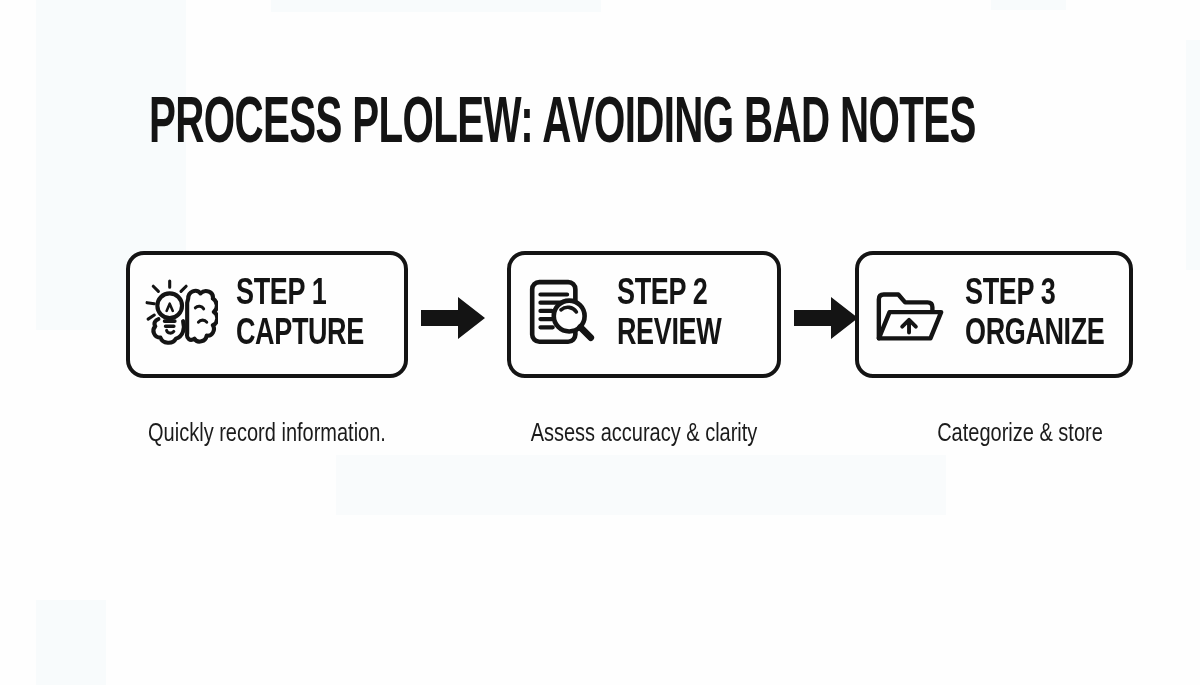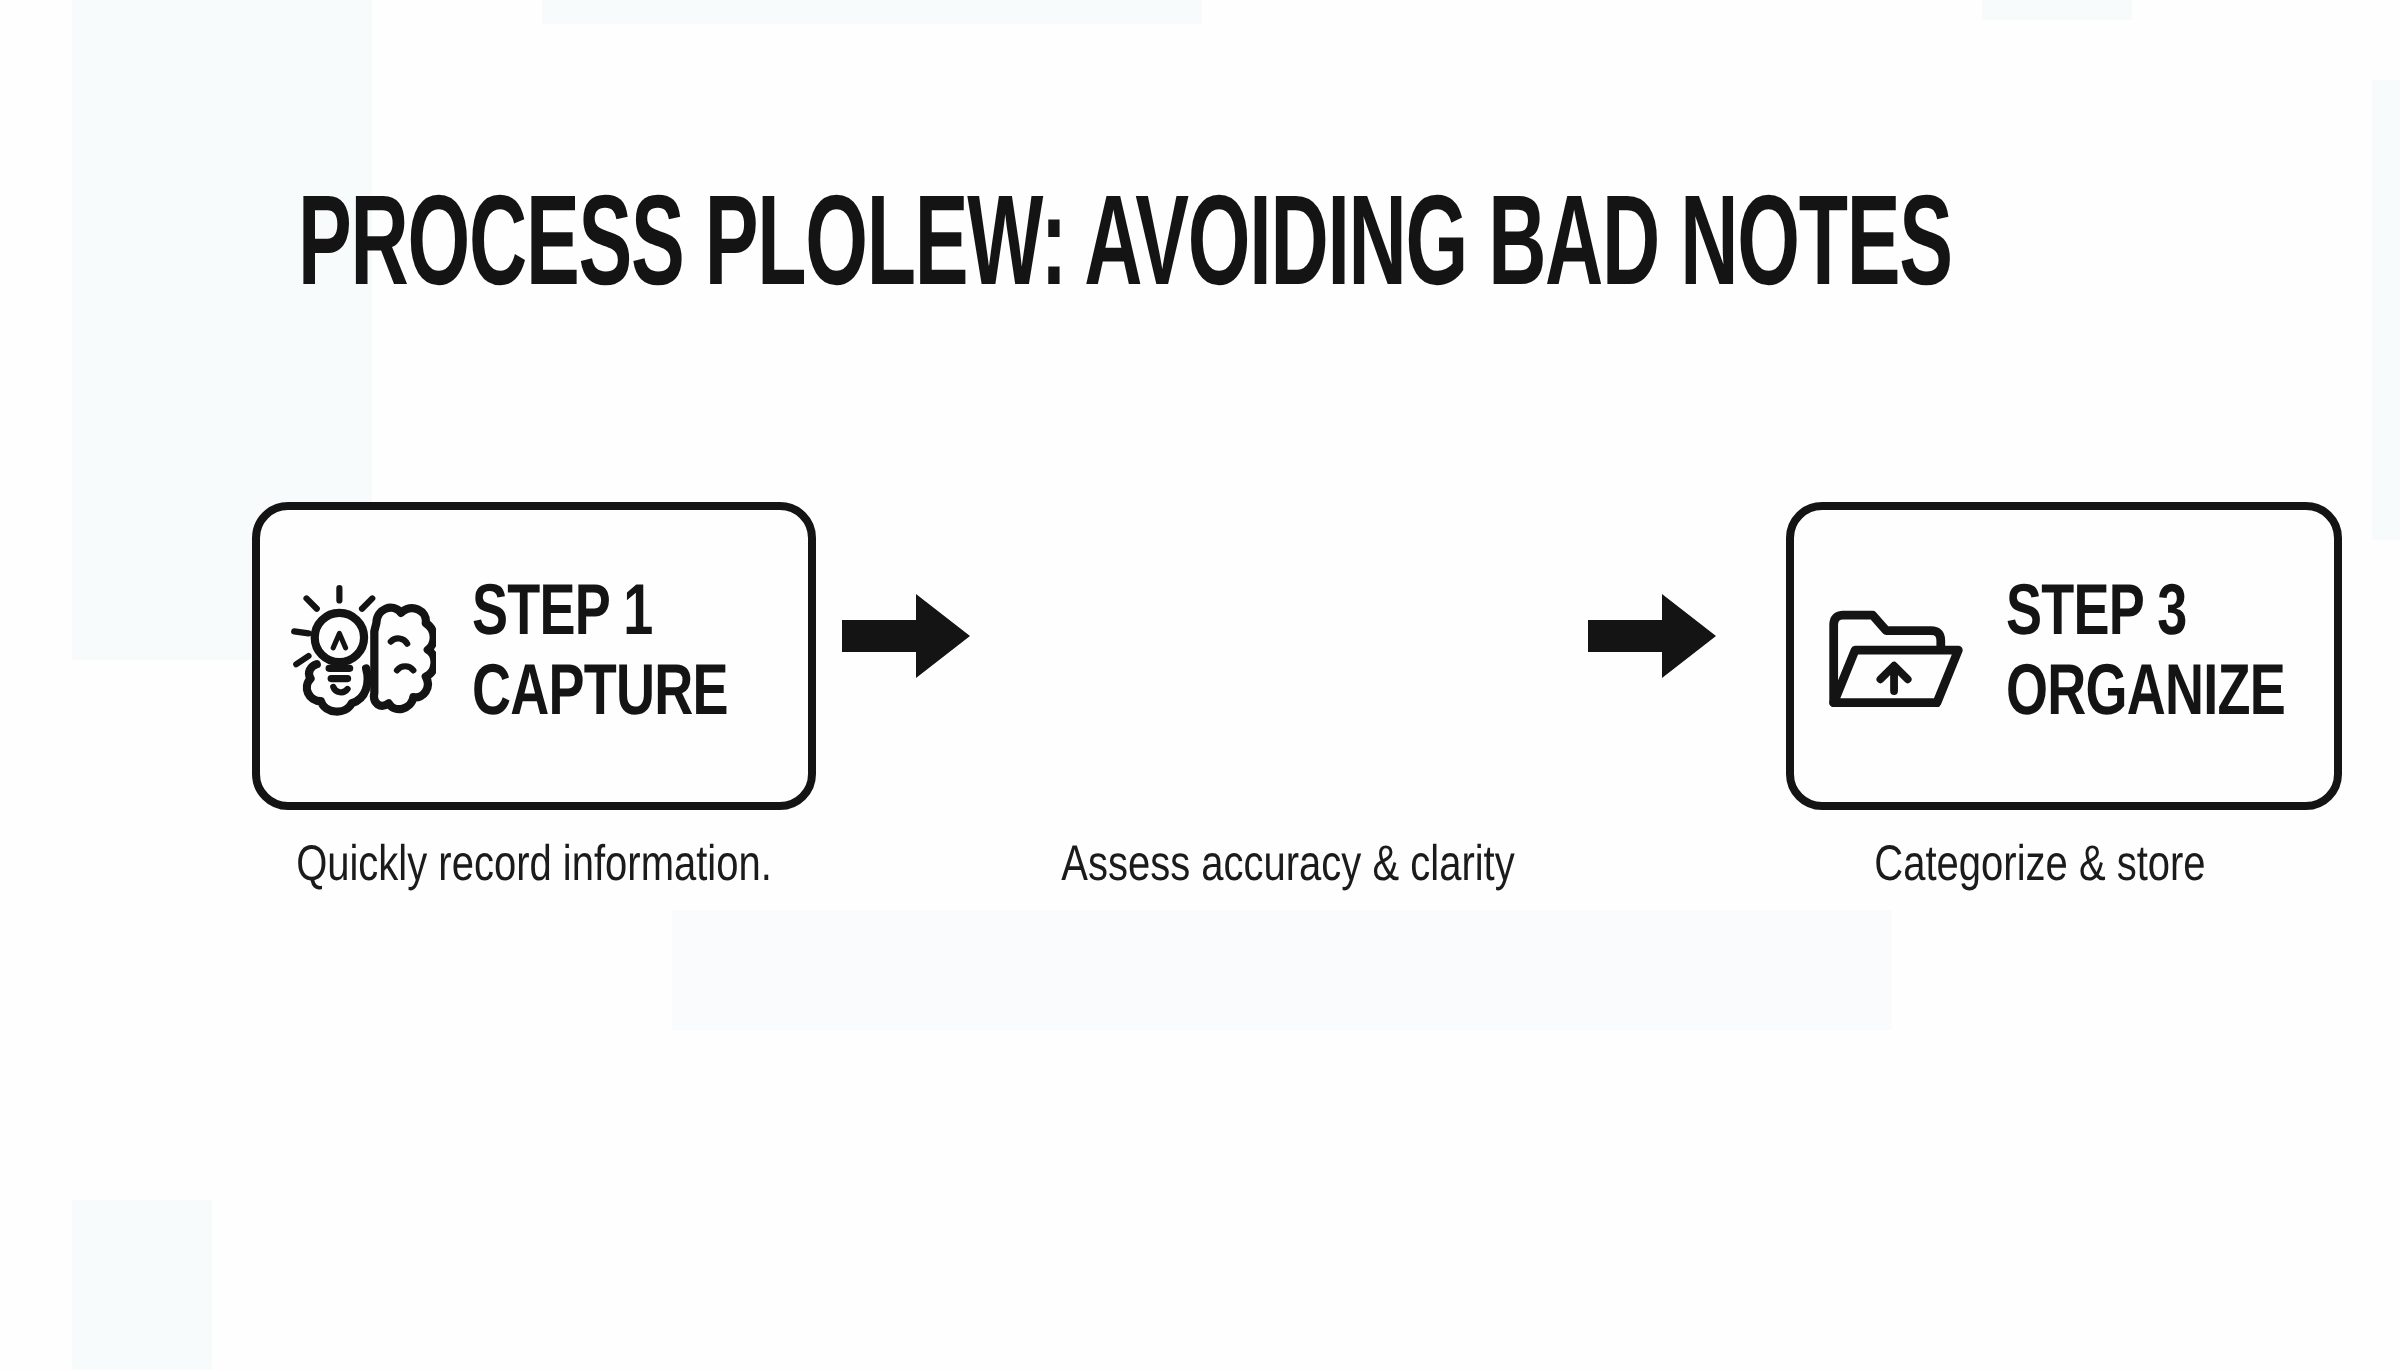--- a/index.html
+++ b/index.html
@@ -21,28 +21,28 @@
   .tint.t6{left:1150px;top:40px;width:50px;height:230px;}
 
   .title{
     position:absolute;left:113px;top:88px;
     font-size:64px;font-weight:bold;color:#141414;
     line-height:64px;white-space:nowrap;letter-spacing:-1px;
     transform:scaleX(.63);transform-origin:left center;
   }
 
   .step-box{
-    position:absolute;top:251px;height:154px;
+    position:absolute;top:251px;height:127px;
     border:4px solid #141414;border-radius:18px;
     background:#fefefe;
     display:flex;align-items:center;box-sizing:border-box;
   }
   .step-box.b1{left:90px;width:282px;}
   .step-box.b2{left:471px;width:274px;}
-  .step-box.b3{left:857px;width:278px;}
+  .step-box.b3{left:819px;width:278px;}
 
   .step-icon{flex:0 0 auto;margin-left:14px;width:74px;height:74px;display:flex;align-items:center;justify-content:center;}
   .step-icon svg{width:74px;height:74px;display:block;}
   .step-box.b3 .step-icon svg{height:64px;}
 
   .step-text{margin-left:18px;margin-top:-6px;}
   .step-line{
     font-size:36px;font-weight:bold;color:#141414;line-height:40px;
     white-space:nowrap;transform:scaleX(.75);transform-origin:left center;
     letter-spacing:-.5px;
@@ -96,20 +96,37 @@
       <div class="step-line">CAPTURE</div>
     </div>
   </div>
 
   <div class="flow-arrow a1">
     <svg viewBox="0 0 66 48" aria-hidden="true">
       <polygon points="0,16 37,16 37,3 64,24 37,45 37,32 0,32" fill="#141414"></polygon>
     </svg>
   </div>
 
+  <div class="step-box b2">
+    <span class="step-icon">
+      <svg viewBox="0 0 72 72" aria-hidden="true">
+        <g fill="none" stroke="#141414">
+          <rect x="7" y="4" width="42" height="58" rx="7" stroke-width="4.5"></rect>
+          <path stroke-width="4" stroke-linecap="round" d="M15 16 H41 M15 24 H41 M15 32 H26 M15 40 H26 M15 48 H27"></path>
+          <circle cx="43" cy="37" r="15" fill="#fefefe" stroke-width="4.5"></circle>
+          <path stroke-width="3.5" stroke-linecap="round" d="M35 31 a10 10 0 0 1 15 2"></path>
+          <path stroke-width="6.5" stroke-linecap="round" d="M54 48 L64 58"></path>
+        </g>
+      </svg>
+    </span>
+    <div class="step-text">
+      <div class="step-line">STEP 2</div>
+      <div class="step-line">REVIEW</div>
+    </div>
+  </div>
 
   <div class="flow-arrow a2">
     <svg viewBox="0 0 66 48" aria-hidden="true">
       <polygon points="0,16 37,16 37,3 64,24 37,45 37,32 0,32" fill="#141414"></polygon>
     </svg>
   </div>
 
   <div class="step-box b3">
     <span class="step-icon">
       <svg viewBox="0 0 76 64" aria-hidden="true">

